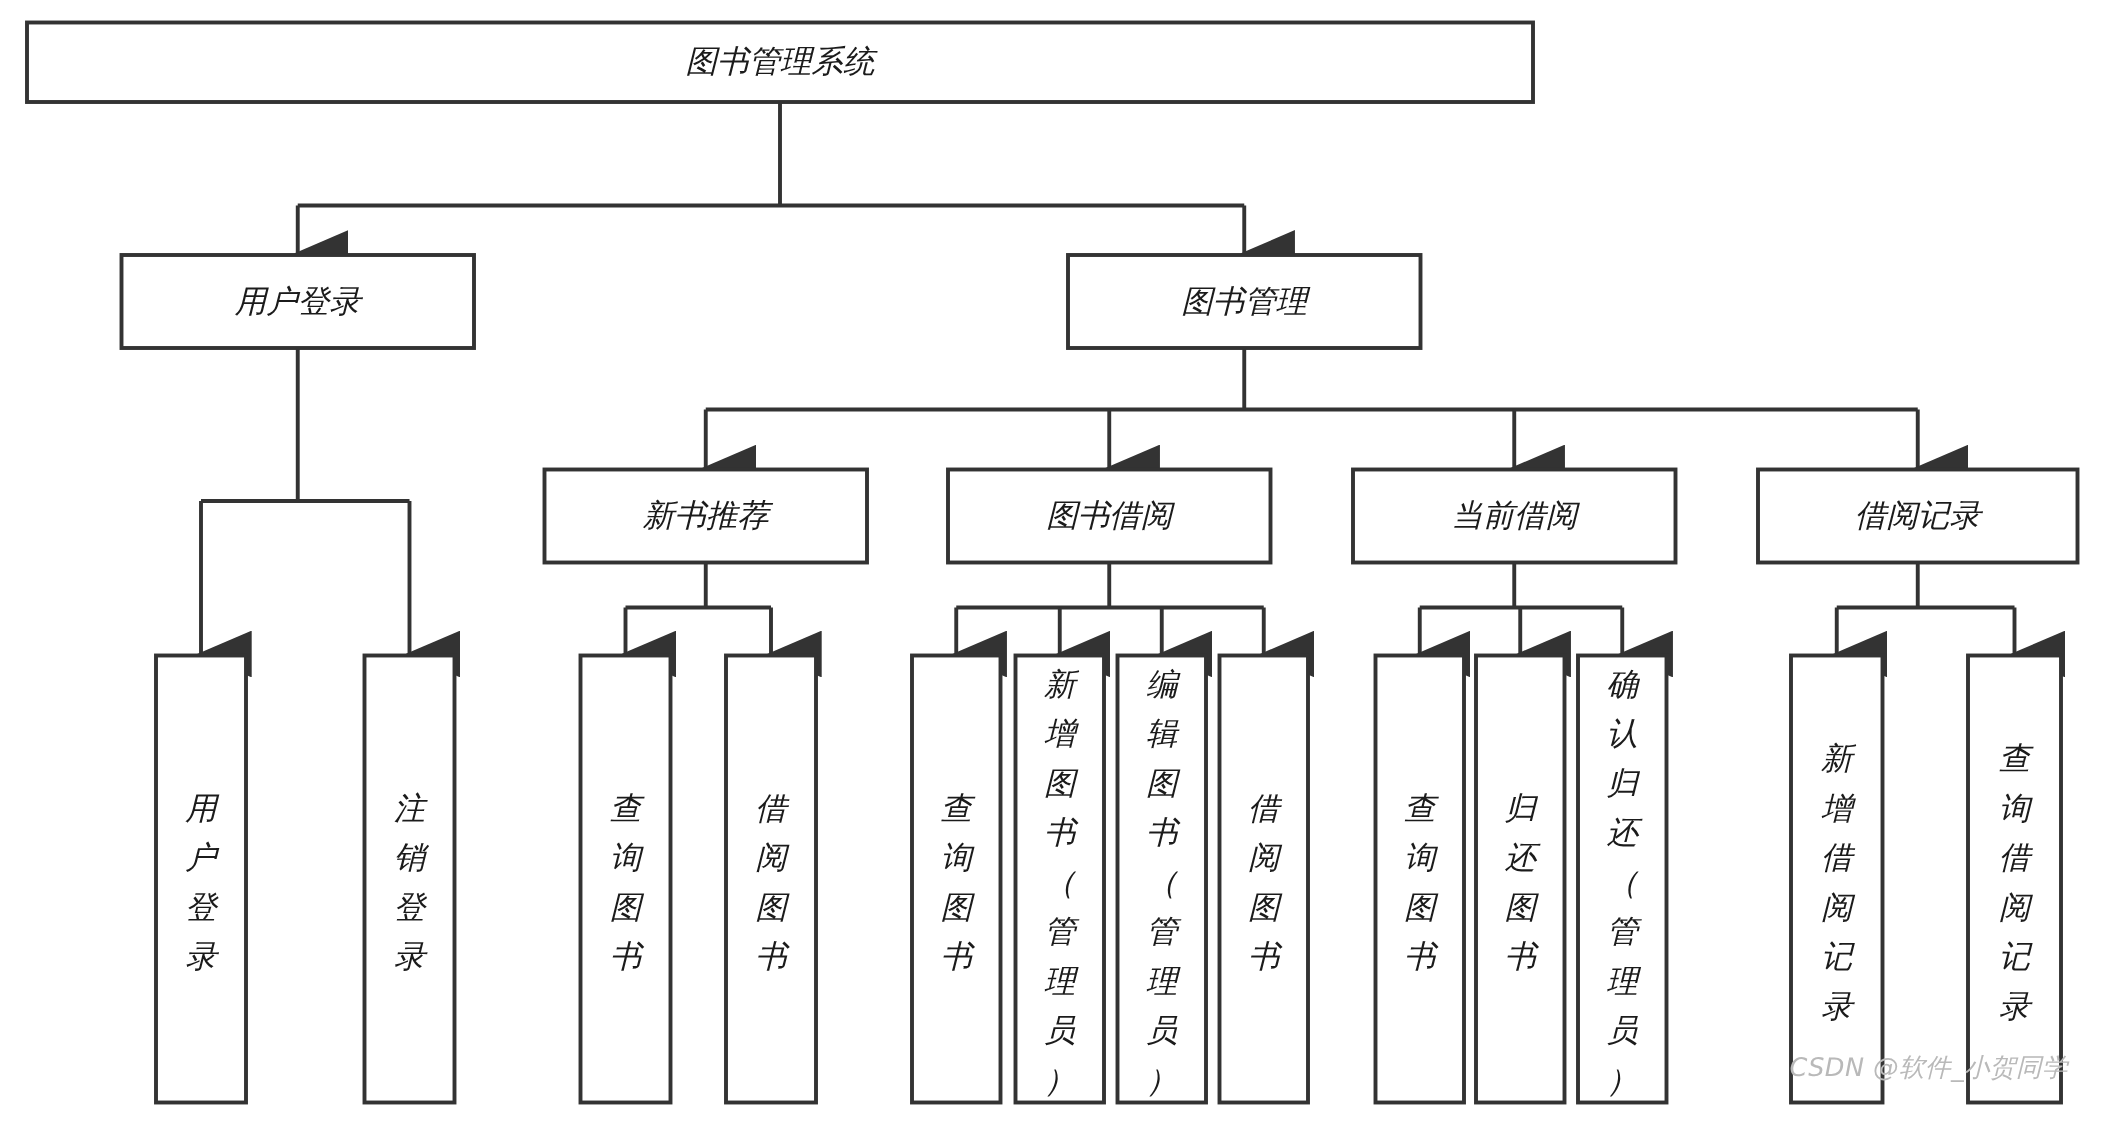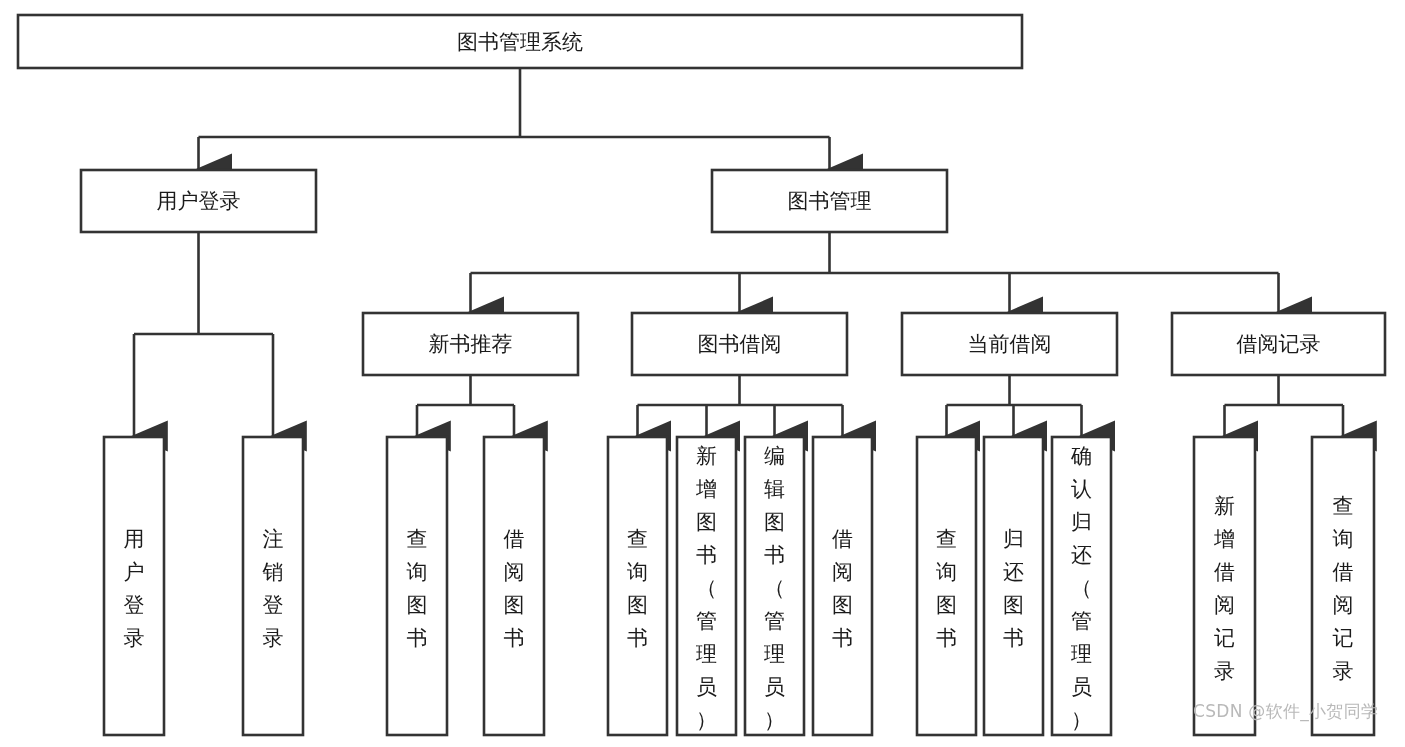--- a/index.html
+++ b/index.html
@@ -1,21 +1,21 @@
 <!DOCTYPE html>
 <html><head>
 <meta charset="utf-8">
 <style>
   html,body{margin:0;padding:0;background:#ffffff;}
   body{
     width:1405px;height:747px;
     font-family:"DejaVu Sans","Liberation Sans",sans-serif;
     overflow:hidden;
   }
-  #diagram-root{position:relative;width:1405px;height:747px;}
+  #diagram-root{position:relative;width:1405px;height:747px;font-style:italic;}
   svg#tree-svg{position:absolute;left:0;top:0;width:1405px;height:747px;display:block;}
   .node-rect{fill:#ffffff;stroke:#333333;stroke-width:2.6;}
   .connector{stroke:#333333;stroke-width:2.6;fill:none;stroke-linecap:butt;}
   .arrow-head{fill:#333333;stroke:none;}
   .node-label-h{
     font-family:"DejaVu Sans","Liberation Sans",sans-serif;
     font-size:21px;fill:#1b1b1b;
     text-anchor:middle;dominant-baseline:middle;
   }
   .node-label-v{

